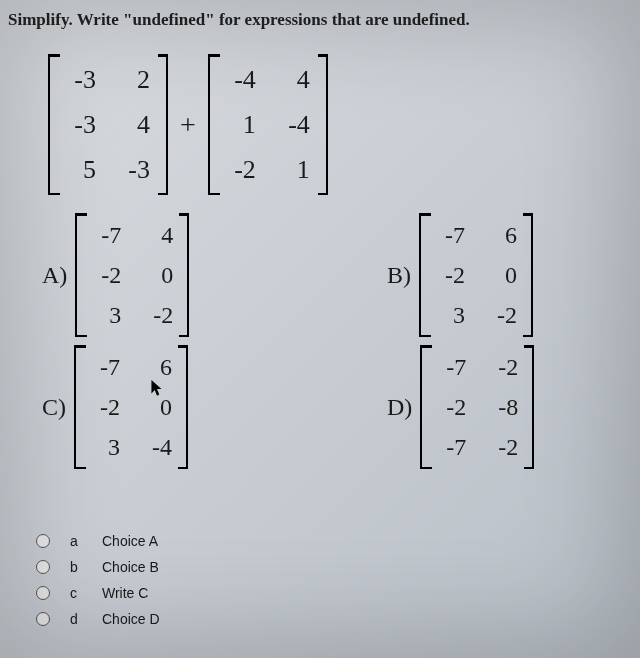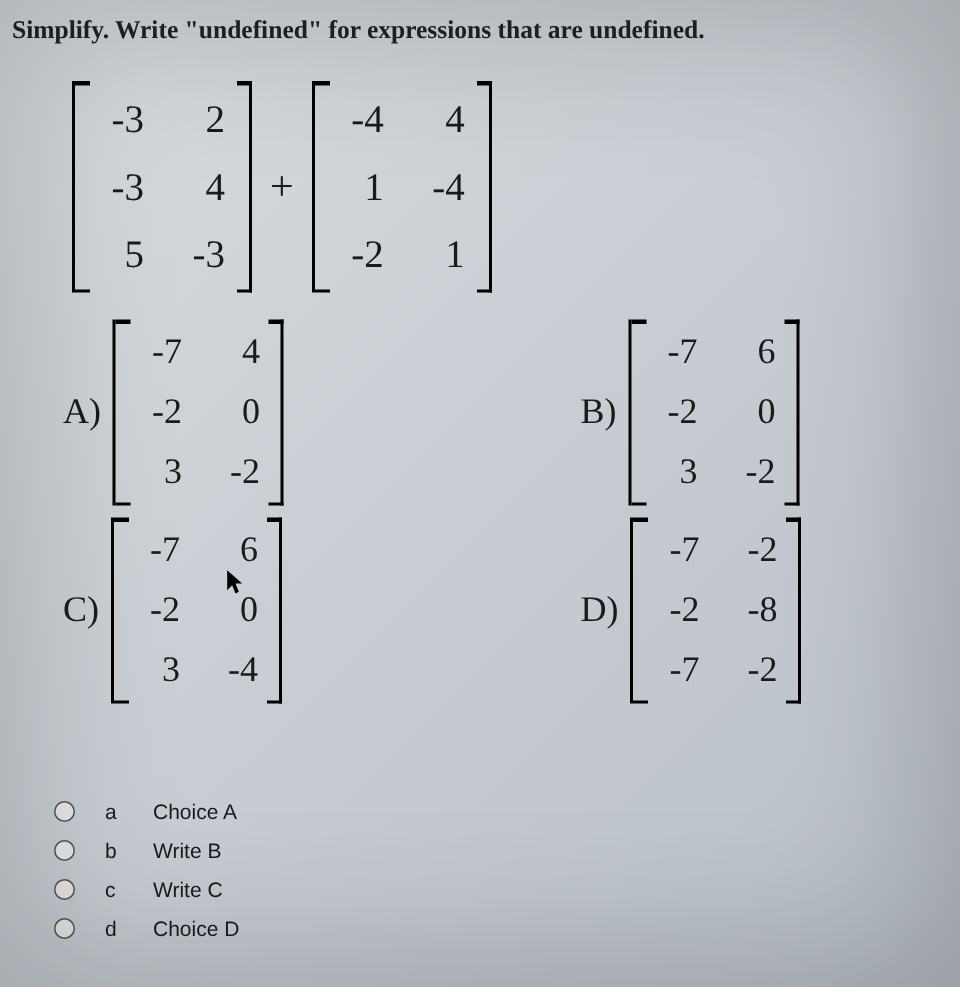--- a/index.html
+++ b/index.html
@@ -230,21 +230,21 @@
 
 <div class="choices">
   <div class="choice-row">
     <div class="radio"></div>
     <div class="choice-key">a</div>
     <div class="choice-label">Choice A</div>
   </div>
   <div class="choice-row">
     <div class="radio"></div>
     <div class="choice-key">b</div>
-    <div class="choice-label">Write B</div>
+    <div class="choice-label">Choice B</div>
   </div>
   <div class="choice-row">
     <div class="radio"></div>
     <div class="choice-key">c</div>
     <div class="choice-label">Write C</div>
   </div>
   <div class="choice-row">
     <div class="radio"></div>
     <div class="choice-key">d</div>
     <div class="choice-label">Choice D</div>

